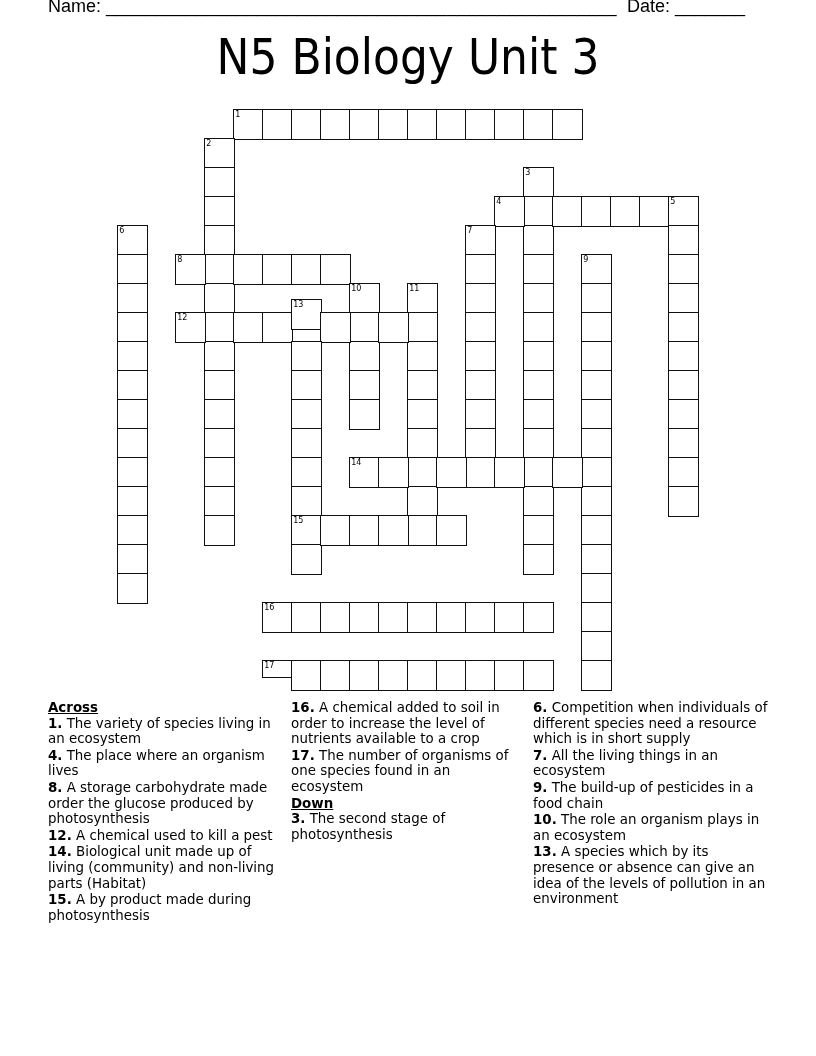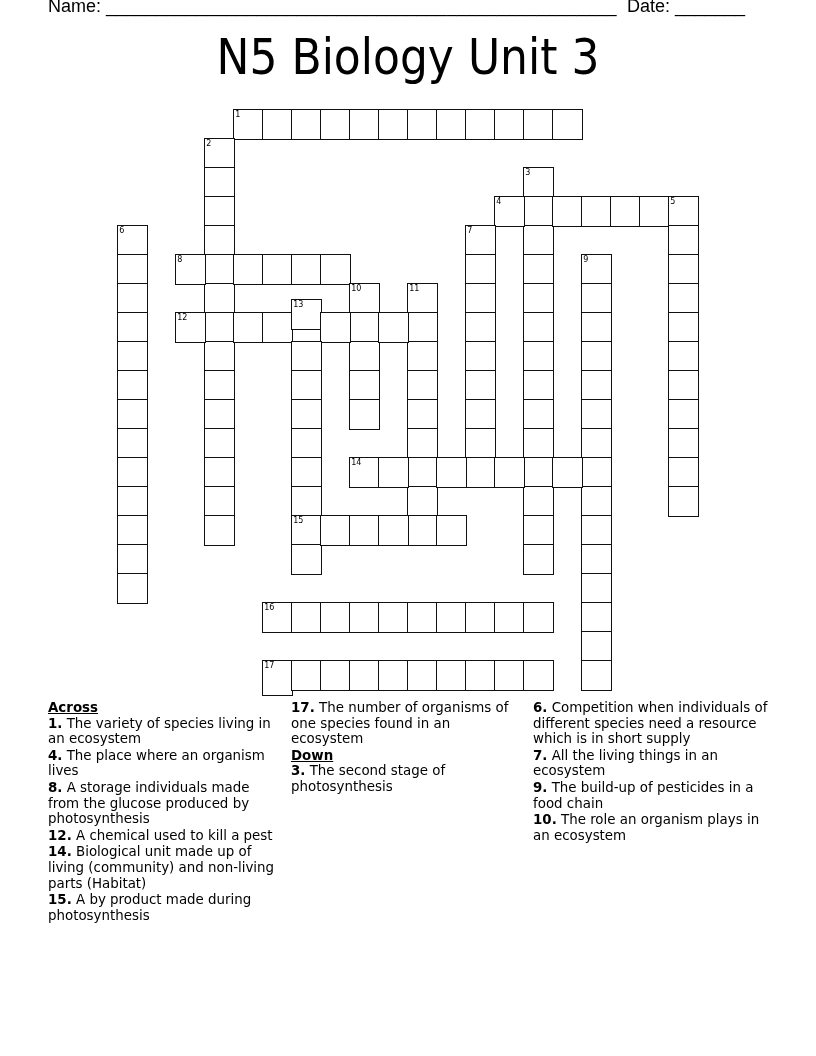--- a/index.html
+++ b/index.html
@@ -197,48 +197,50 @@
     </div>
     <div class="cell" style="left: 292px; top: 603px; width: 30.5px; height: 30.5px;"></div>
     <div class="cell" style="left: 321px; top: 603px; width: 30.5px; height: 30.5px;"></div>
     <div class="cell" style="left: 350px; top: 603px; width: 30.5px; height: 30.5px;"></div>
     <div class="cell" style="left: 379px; top: 603px; width: 30.5px; height: 30.5px;"></div>
     <div class="cell" style="left: 408px; top: 603px; width: 30.5px; height: 30.5px;"></div>
     <div class="cell" style="left: 437px; top: 603px; width: 30.5px; height: 30.5px;"></div>
     <div class="cell" style="left: 466px; top: 603px; width: 30.5px; height: 30.5px;"></div>
     <div class="cell" style="left: 495px; top: 603px; width: 30.5px; height: 30.5px;"></div>
     <div class="cell" style="left: 524px; top: 603px; width: 30.5px; height: 30.5px;"></div>
-    <div class="cell" style="left: 263px; top: 661px; width: 30.5px; height: 36px;">
+    <div class="cell" style="left: 263px; top: 661px; width: 30.5px; height: 18px;">
       <span class="num">17</span>
     </div>
     <div class="cell" style="left: 292px; top: 661px; width: 30.5px; height: 30.5px;"></div>
     <div class="cell" style="left: 321px; top: 661px; width: 30.5px; height: 30.5px;"></div>
     <div class="cell" style="left: 350px; top: 661px; width: 30.5px; height: 30.5px;"></div>
     <div class="cell" style="left: 379px; top: 661px; width: 30.5px; height: 30.5px;"></div>
     <div class="cell" style="left: 408px; top: 661px; width: 30.5px; height: 30.5px;"></div>
     <div class="cell" style="left: 437px; top: 661px; width: 30.5px; height: 30.5px;"></div>
     <div class="cell" style="left: 466px; top: 661px; width: 30.5px; height: 30.5px;"></div>
     <div class="cell" style="left: 495px; top: 661px; width: 30.5px; height: 30.5px;"></div>
     <div class="cell" style="left: 524px; top: 661px; width: 30.5px; height: 30.5px;"></div>
   </div>
 
 <div class="clues col1">
   <div class="heading">Across</div>
   <div class="clue"><b>1.</b><span> The variety of species living in an ecosystem</span></div>
   <div class="clue"><b>4.</b><span> The place where an organism lives</span></div>
-  <div class="clue"><b>8.</b><span> A storage individuals made from the glucose produced by photosynthesis</span></div>
+  <div class="clue"><b>8.</b><span> A storage carbohydrate made order the glucose produced by photosynthesis</span></div>
   <div class="clue"><b>12.</b><span> A chemical used to kill a pest</span></div>
   <div class="clue"><b>14.</b><span> Biological unit made up of living (community) and non-living parts (Habitat)</span></div>
   <div class="clue"><b>15.</b><span> A by product made during photosynthesis</span></div>
 </div>
 
 <div class="clues col2">
+  <div class="clue"><b>16.</b><span> A chemical added to soil in order to increase the level of nutrients available to a crop</span></div>
   <div class="clue"><b>17.</b><span> The number of organisms of one species found in an ecosystem</span></div>
   <div class="heading">Down</div>
   <div class="clue"><b>3.</b><span> The second stage of photosynthesis</span></div>
 </div>
 
 <div class="clues col3">
   <div class="clue"><b>6.</b><span> Competition when individuals of different species need a resource which is in short supply</span></div>
   <div class="clue"><b>7.</b><span> All the living things in an ecosystem</span></div>
   <div class="clue"><b>9.</b><span> The build-up of pesticides in a food chain</span></div>
   <div class="clue"><b>10.</b><span> The role an organism plays in an ecosystem</span></div>
+  <div class="clue"><b>13.</b><span> A species which by its presence or absence can give an idea of the levels of pollution in an environment</span></div>
 </div>
 
 </body></html>

